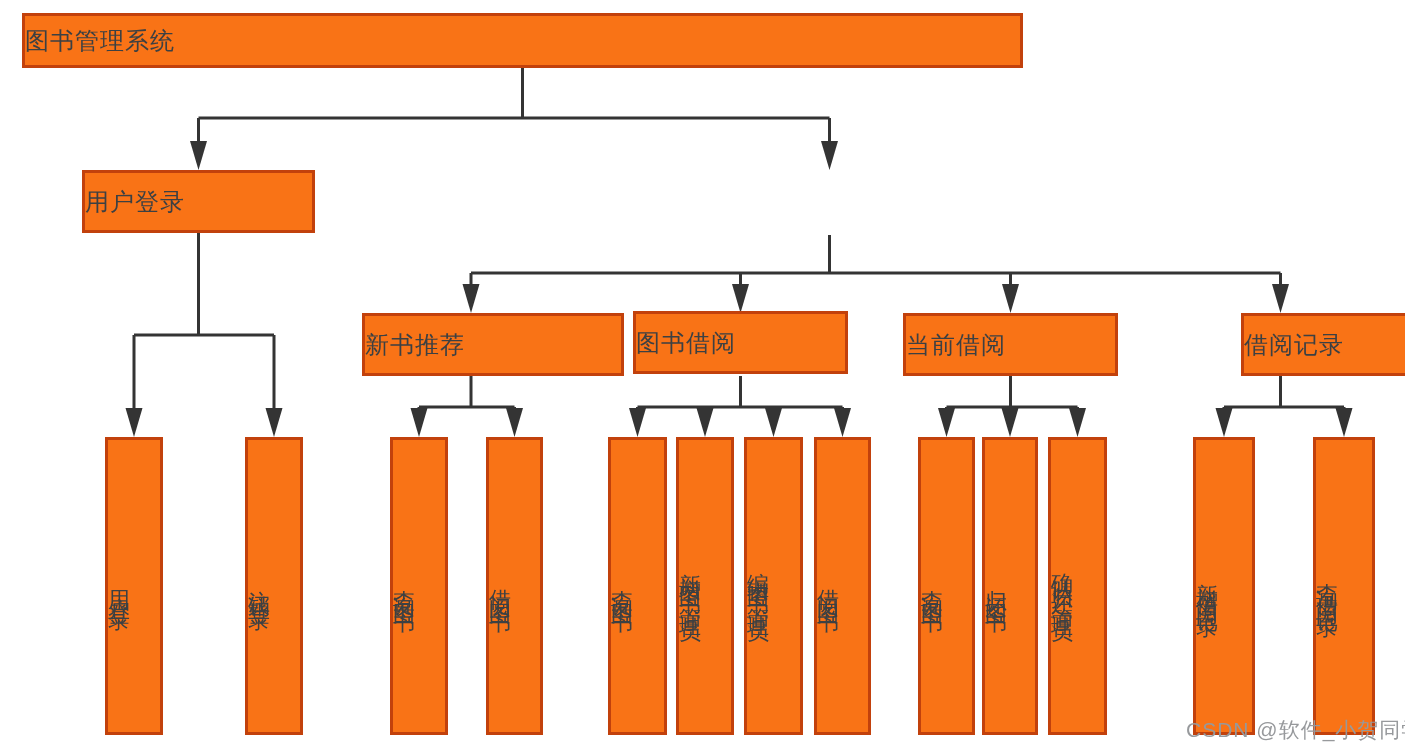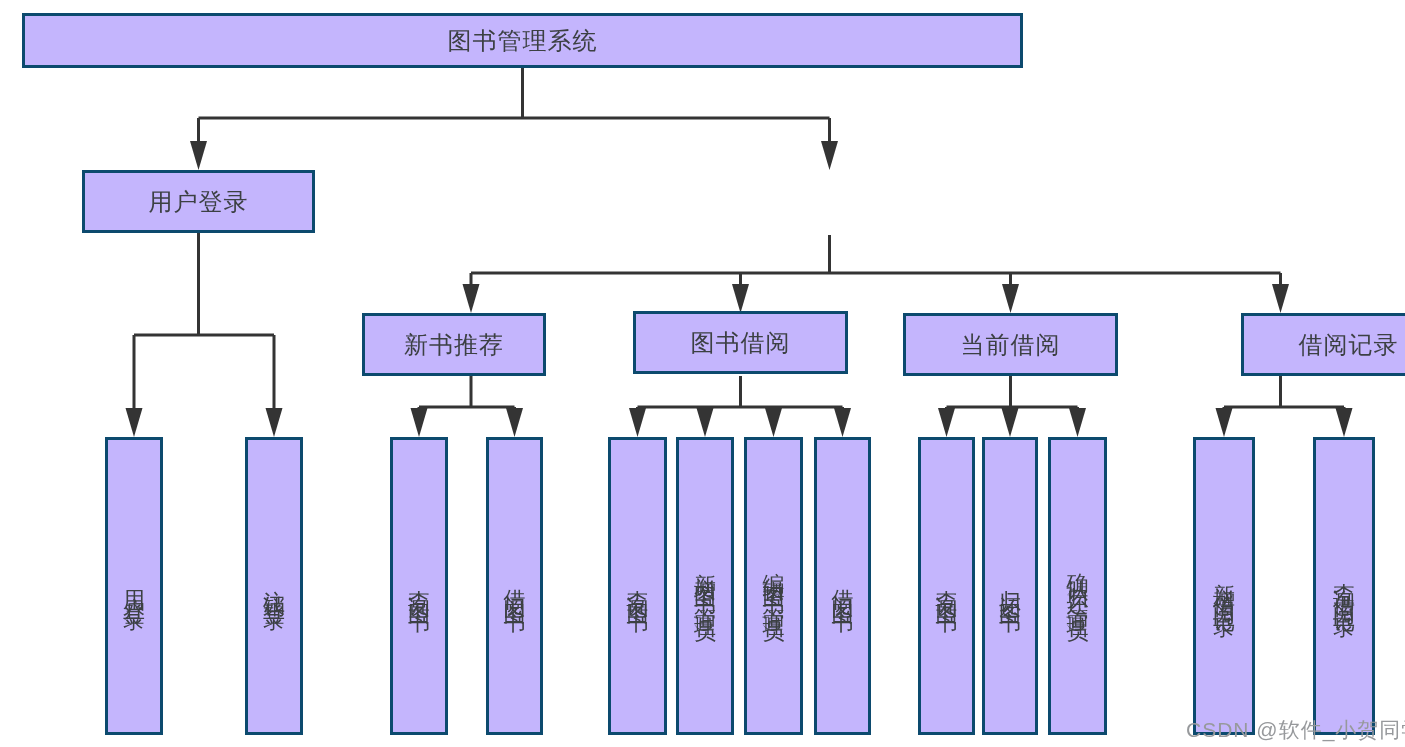--- a/index.html
+++ b/index.html
@@ -18,25 +18,24 @@
   }
   #connectors {
     position: absolute;
     left: 0; top: 0;
     width: 1405px;
     height: 747px;
   }
   .box, .vbox {
     position: absolute;
     box-sizing: border-box;
-    background: #c4b5fd;
-    border: 3px solid #0c4a6e;
+    background: #f97316;
+    border: 3px solid #c2410c;
     display: flex;
     align-items: center;
-    justify-content: center;
     z-index: 2;
   }
   .box {
     font-size: 24px;
     letter-spacing: 1px;
     color: #3c4043;
   }
   .vbox {
     font-size: 22px;
     color: #3c4043;
@@ -107,21 +106,21 @@
   </svg>
 
   <div class="box" style="left:22px; top:13px; width:1001px; height:55px;">
     <span>图书管理系统</span>
   </div>
 
   <div class="box" style="left:82px; top:170px; width:233px; height:63px;">
     <span>用户登录</span>
   </div>
 
-  <div class="box" style="left:362px; top:313px; width:184px; height:63px;">
+  <div class="box" style="left:362px; top:313px; width:262px; height:63px;">
     <span>新书推荐</span>
   </div>
   <div class="box" style="left:633px; top:311px; width:215px; height:63px;">
     <span>图书借阅</span>
   </div>
   <div class="box" style="left:903px; top:313px; width:215px; height:63px;">
     <span>当前借阅</span>
   </div>
   <div class="box" style="left:1241px; top:313px; width:215px; height:63px;">
     <span>借阅记录</span>

